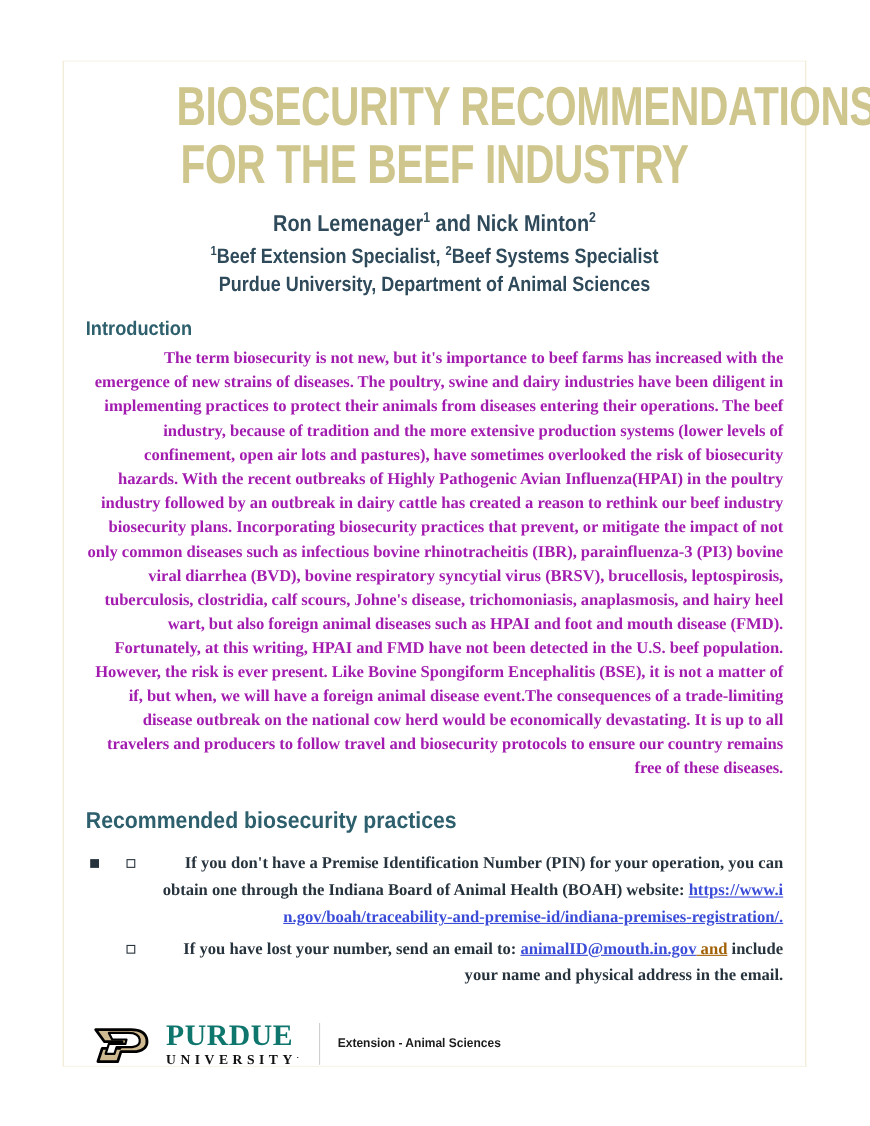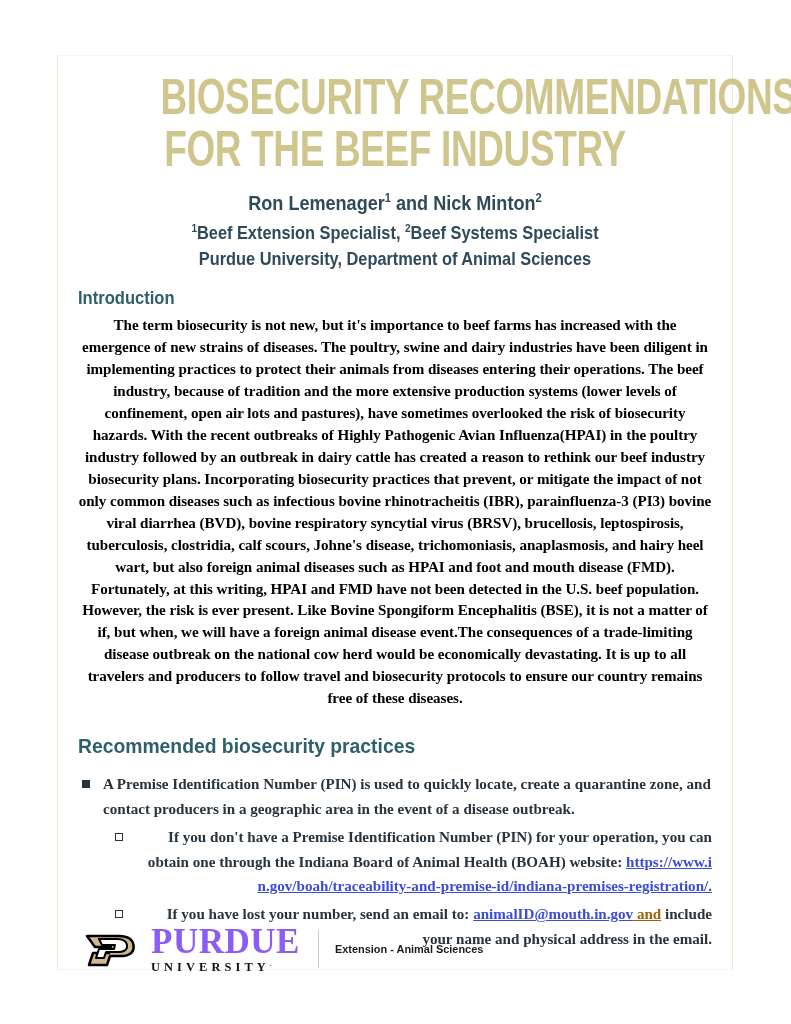--- a/index.html
+++ b/index.html
@@ -101,24 +101,24 @@
   #intro-heading { margin-top: 17px; }
   #practices-heading {
     margin-top: 24px;
     font-size: 21px;
   }
 
   
   .body-text {
     font-family: "Liberation Serif", serif;
     font-weight: bold;
-    color: #000000;
+    color: #a21caf;
     font-size: 15.1px;
     line-height: 1.455;
-    text-align: center;
+    text-align: right;
     margin-top: 6px;
     letter-spacing: -0.05px;
   }
 
   
   ul.bullets {
     list-style: none;
     margin: 14px 0 0 0;
     padding: 0;
   }
@@ -192,22 +192,22 @@
   }
   #purdue-wordmark {
     display: flex;
     flex-direction: column;
     justify-content: center;
     line-height: 1;
   }
   .purdue-word {
     font-family: "Liberation Serif", serif;
     font-weight: bold;
-    color: #8b5cf6;
-    font-size: 35px;
+    color: #0f766e;
+    font-size: 27px;
     letter-spacing: 0.5px;
   }
   .purdue-sub {
     font-family: "Liberation Serif", serif;
     font-weight: bold;
     color: #111111;
     font-size: 12.4px;
     letter-spacing: 4.1px;
     margin-top: 2px;
   }
@@ -249,21 +249,20 @@
     <div class="authors author-affil">Purdue University, Department of Animal Sciences</div>
 
     <div id="intro-heading" class="section-heading">Introduction</div>
     <p class="body-text">The term biosecurity is not new, but it's importance to beef farms has increased with the emergence of new strains of diseases. The poultry, swine and dairy industries have been diligent in implementing practices to protect their animals from diseases entering their operations. The beef industry, because of tradition and the more extensive production systems (lower levels of confinement, open air lots and pastures), have sometimes overlooked the risk of biosecurity hazards. With the recent outbreaks of Highly Pathogenic Avian Influenza(HPAI) in the poultry industry followed by an outbreak in dairy cattle has created a reason to rethink our beef industry biosecurity plans. Incorporating biosecurity practices that prevent, or mitigate the impact of not only common diseases such as infectious bovine rhinotracheitis (IBR), parainfluenza-3 (PI3) bovine viral diarrhea (BVD), bovine respiratory syncytial virus (BRSV), brucellosis, leptospirosis, tuberculosis, clostridia, calf scours, Johne's disease, trichomoniasis, anaplasmosis, and hairy heel wart, but also foreign animal diseases such as HPAI and foot and mouth disease (FMD). Fortunately, at this writing, HPAI and FMD have not been detected in the U.S. beef population. However, the risk is ever present. Like Bovine Spongiform Encephalitis (BSE), it is not a matter of if, but when, we will have a foreign animal disease event.The consequences of a trade-limiting disease outbreak on the national cow herd would be economically devastating. It is up to all travelers and producers to follow travel and biosecurity protocols to ensure our country remains free of these diseases.</p>
 
     <div id="practices-heading" class="section-heading">Recommended biosecurity practices</div>
 
     <ul class="bullets">
       <li class="bullet-l1">
         <span class="marker-sq"></span>
-        <span>A Premise Identification Number (PIN) is used to quickly locate, create a quarantine zone, and contact producers in a geographic area in the event of a disease outbreak.</span>
 
         <ul class="sub-bullets">
           <li class="bullet-l2">
             <span class="marker-hollow"></span>
             <span>If you don't have a Premise Identification Number (PIN) for your operation, you can obtain one through the Indiana Board of Animal Health (BOAH) website: </span><a class="doc-link" href="#">https://www.in.gov/boah/traceability-and-premise-id/indiana-premises-registration/.</a>
           </li>
           <li class="bullet-l2">
             <span class="marker-hollow"></span>
             <span>If you have lost your number, send an email to: </span><a class="doc-link" href="#">animalID@mouth.in.gov</a><span class="plain-underline"> and</span><span> include your name and physical address in the email.</span>
           </li>

